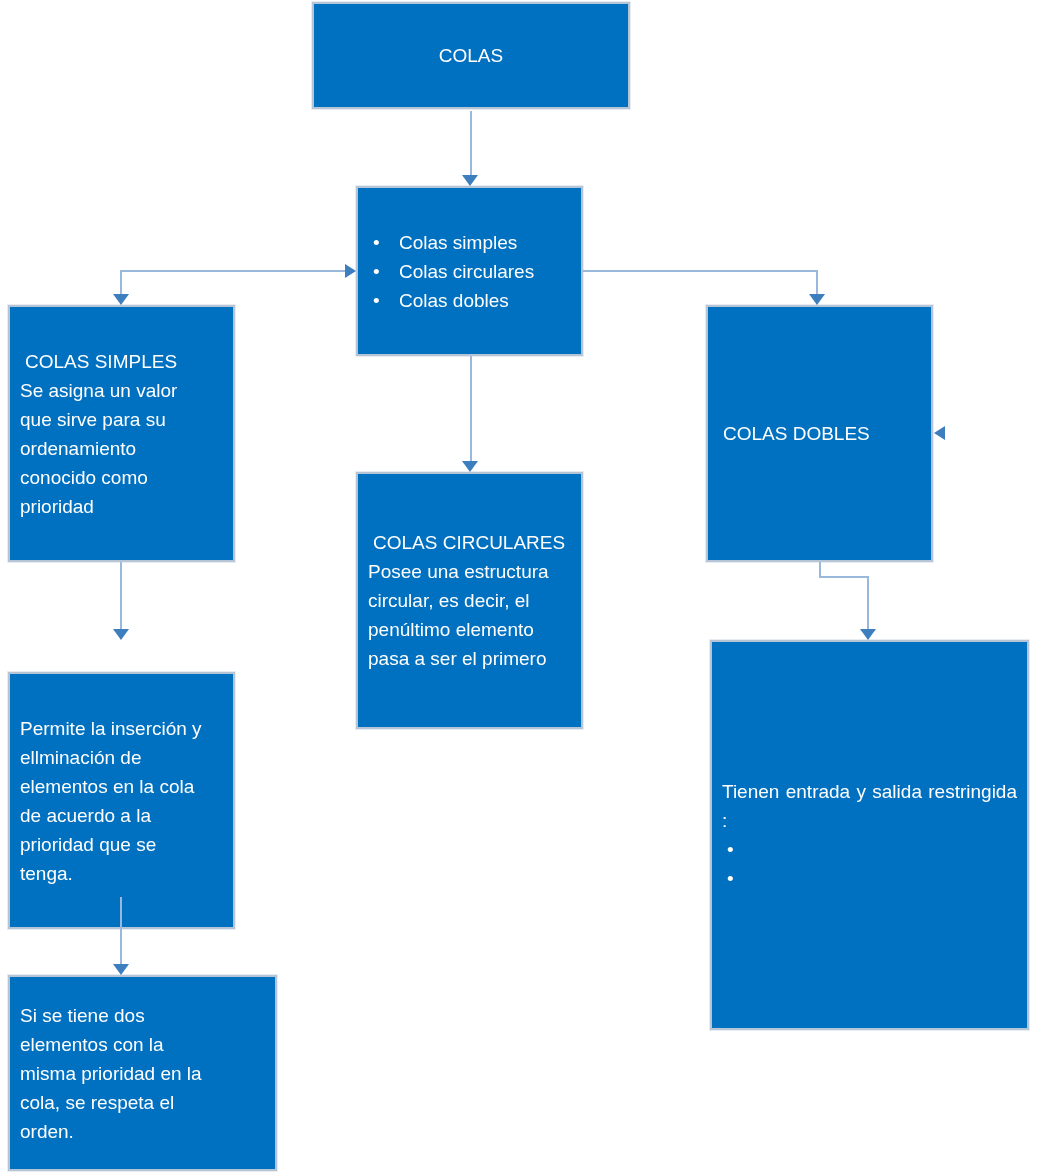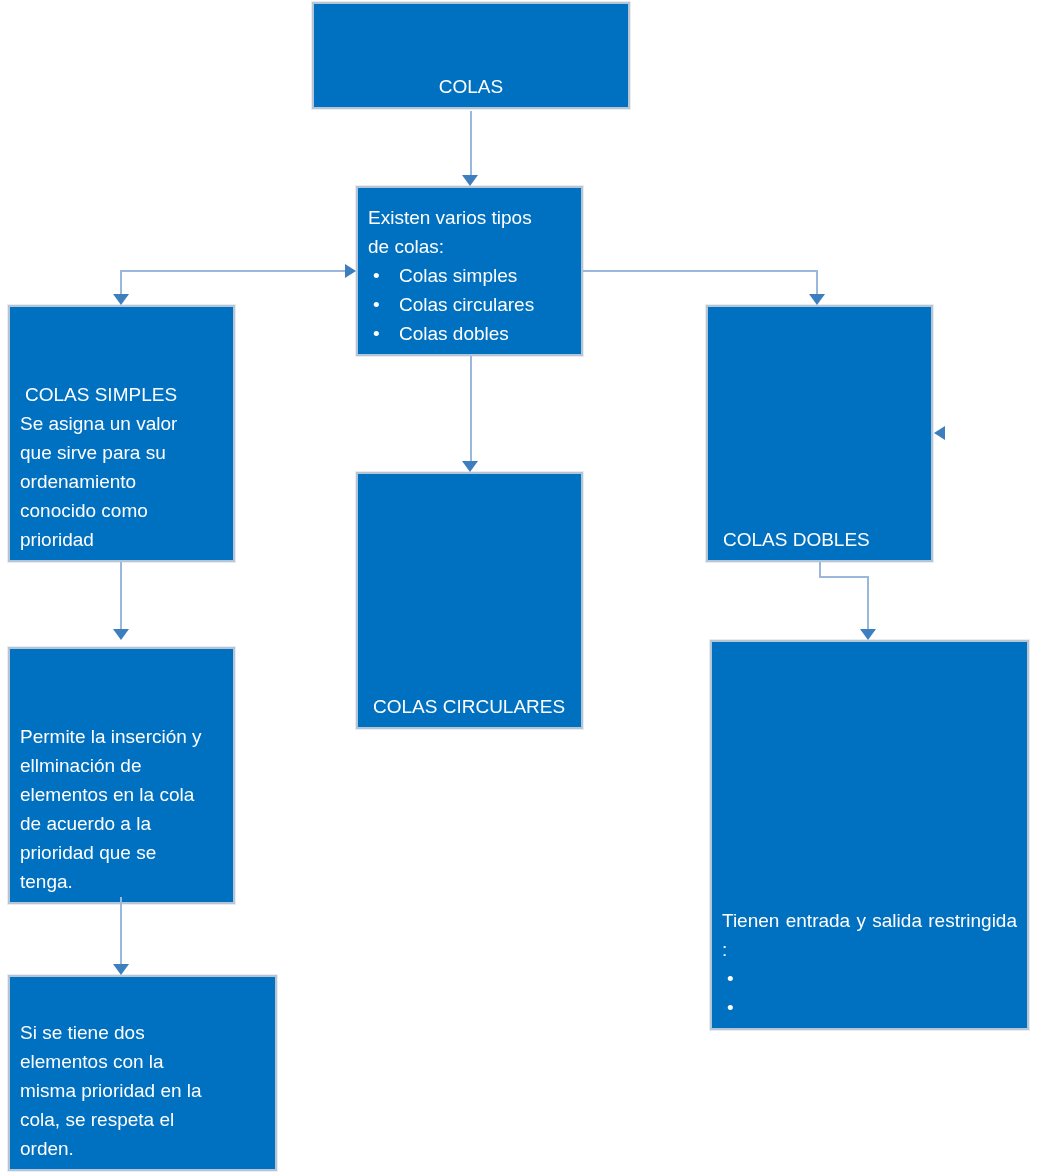--- a/index.html
+++ b/index.html
@@ -14,21 +14,21 @@
     position:absolute;
     box-sizing:border-box;
     background:#0070c0;
     border:2px solid #b5c5d6;
     box-shadow:0 0 0 1px #e8edf3;
     color:#ffffff;
     font-size:19px;
     line-height:29px;
     display:flex;
     flex-direction:column;
-    justify-content:flex-end;
+    justify-content:center;
     padding:6px 10px;
     text-align:left;
   }
   .box.center{align-items:center;text-align:center;}
   .pre{white-space:pre-line;}
   .title{padding-left:5px;}
   .bullet-row{display:flex;align-items:flex-start;}
   .bullet-row .dot{width:26px;flex:0 0 26px;padding-left:5px;}
   .bullet-row .itm{flex:1;}
   .justify{text-align:justify;}
@@ -41,22 +41,20 @@
 </head>
 <body>
 
 <div class="stage">
 
   <div class="box center" style="left:312px;top:2px;width:318px;height:107px;">
     <span>COLAS</span>
   </div>
 
   <div class="box" style="left:356px;top:186px;width:227px;height:170px;">
-    <div class="pre">Existen varios tipos
-de colas:</div>
     <div class="bullet-row">
       <span class="dot">•</span>
       <span class="itm">Colas simples</span>
     </div>
     <div class="bullet-row">
       <span class="dot">•</span>
       <span class="itm">Colas circulares</span>
     </div>
     <div class="bullet-row">
       <span class="dot">•</span>
@@ -72,23 +70,27 @@
 conocido como
 prioridad</div>
   </div>
 
   <div class="box" style="left:706px;top:305px;width:227px;height:257px;">
     <div class="title">COLAS DOBLES</div>
   </div>
 
   <div class="box" style="left:356px;top:472px;width:227px;height:257px;">
     <div class="title">COLAS CIRCULARES</div>
+    <div class="pre">Posee una estructura
+circular, es decir, el
+penúltimo elemento
+pasa a ser el primero</div>
   </div>
 
-  <div class="box" style="left:8px;top:647px;width:227px;height:257px;">
+  <div class="box" style="left:8px;top:672px;width:227px;height:257px;">
     <div class="pre">Permite la inserción y
 ellminación de
 elementos en la cola
 de acuerdo a la
 prioridad que se
 tenga.</div>
   </div>
 
   <div class="box" style="left:710px;top:640px;width:319px;height:390px;">
     <div class="justify">Tienen entrada y salida restringida :</div>

